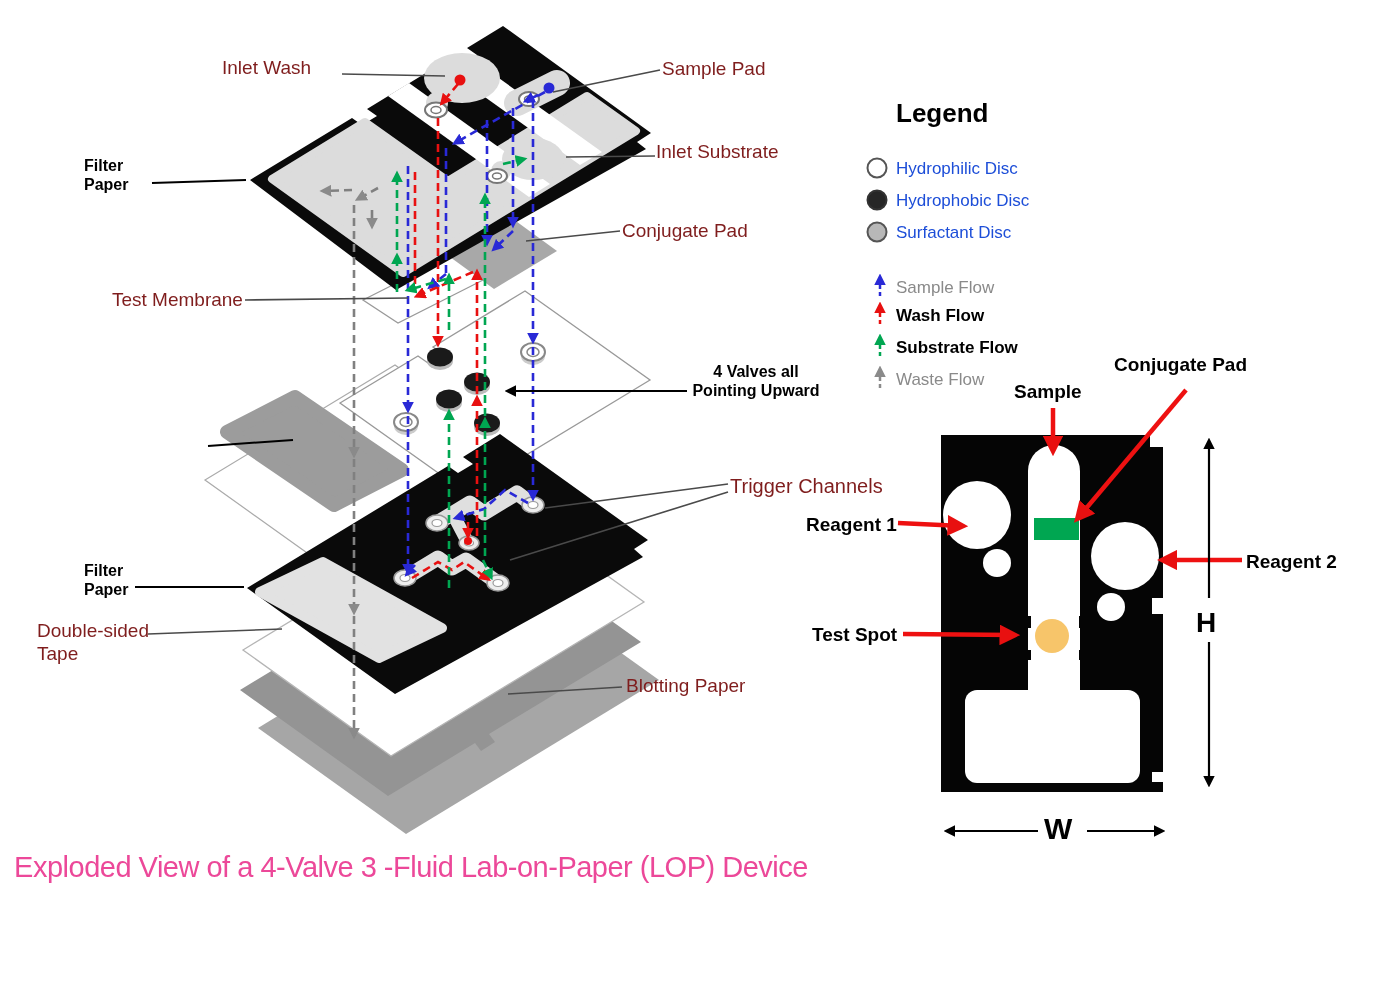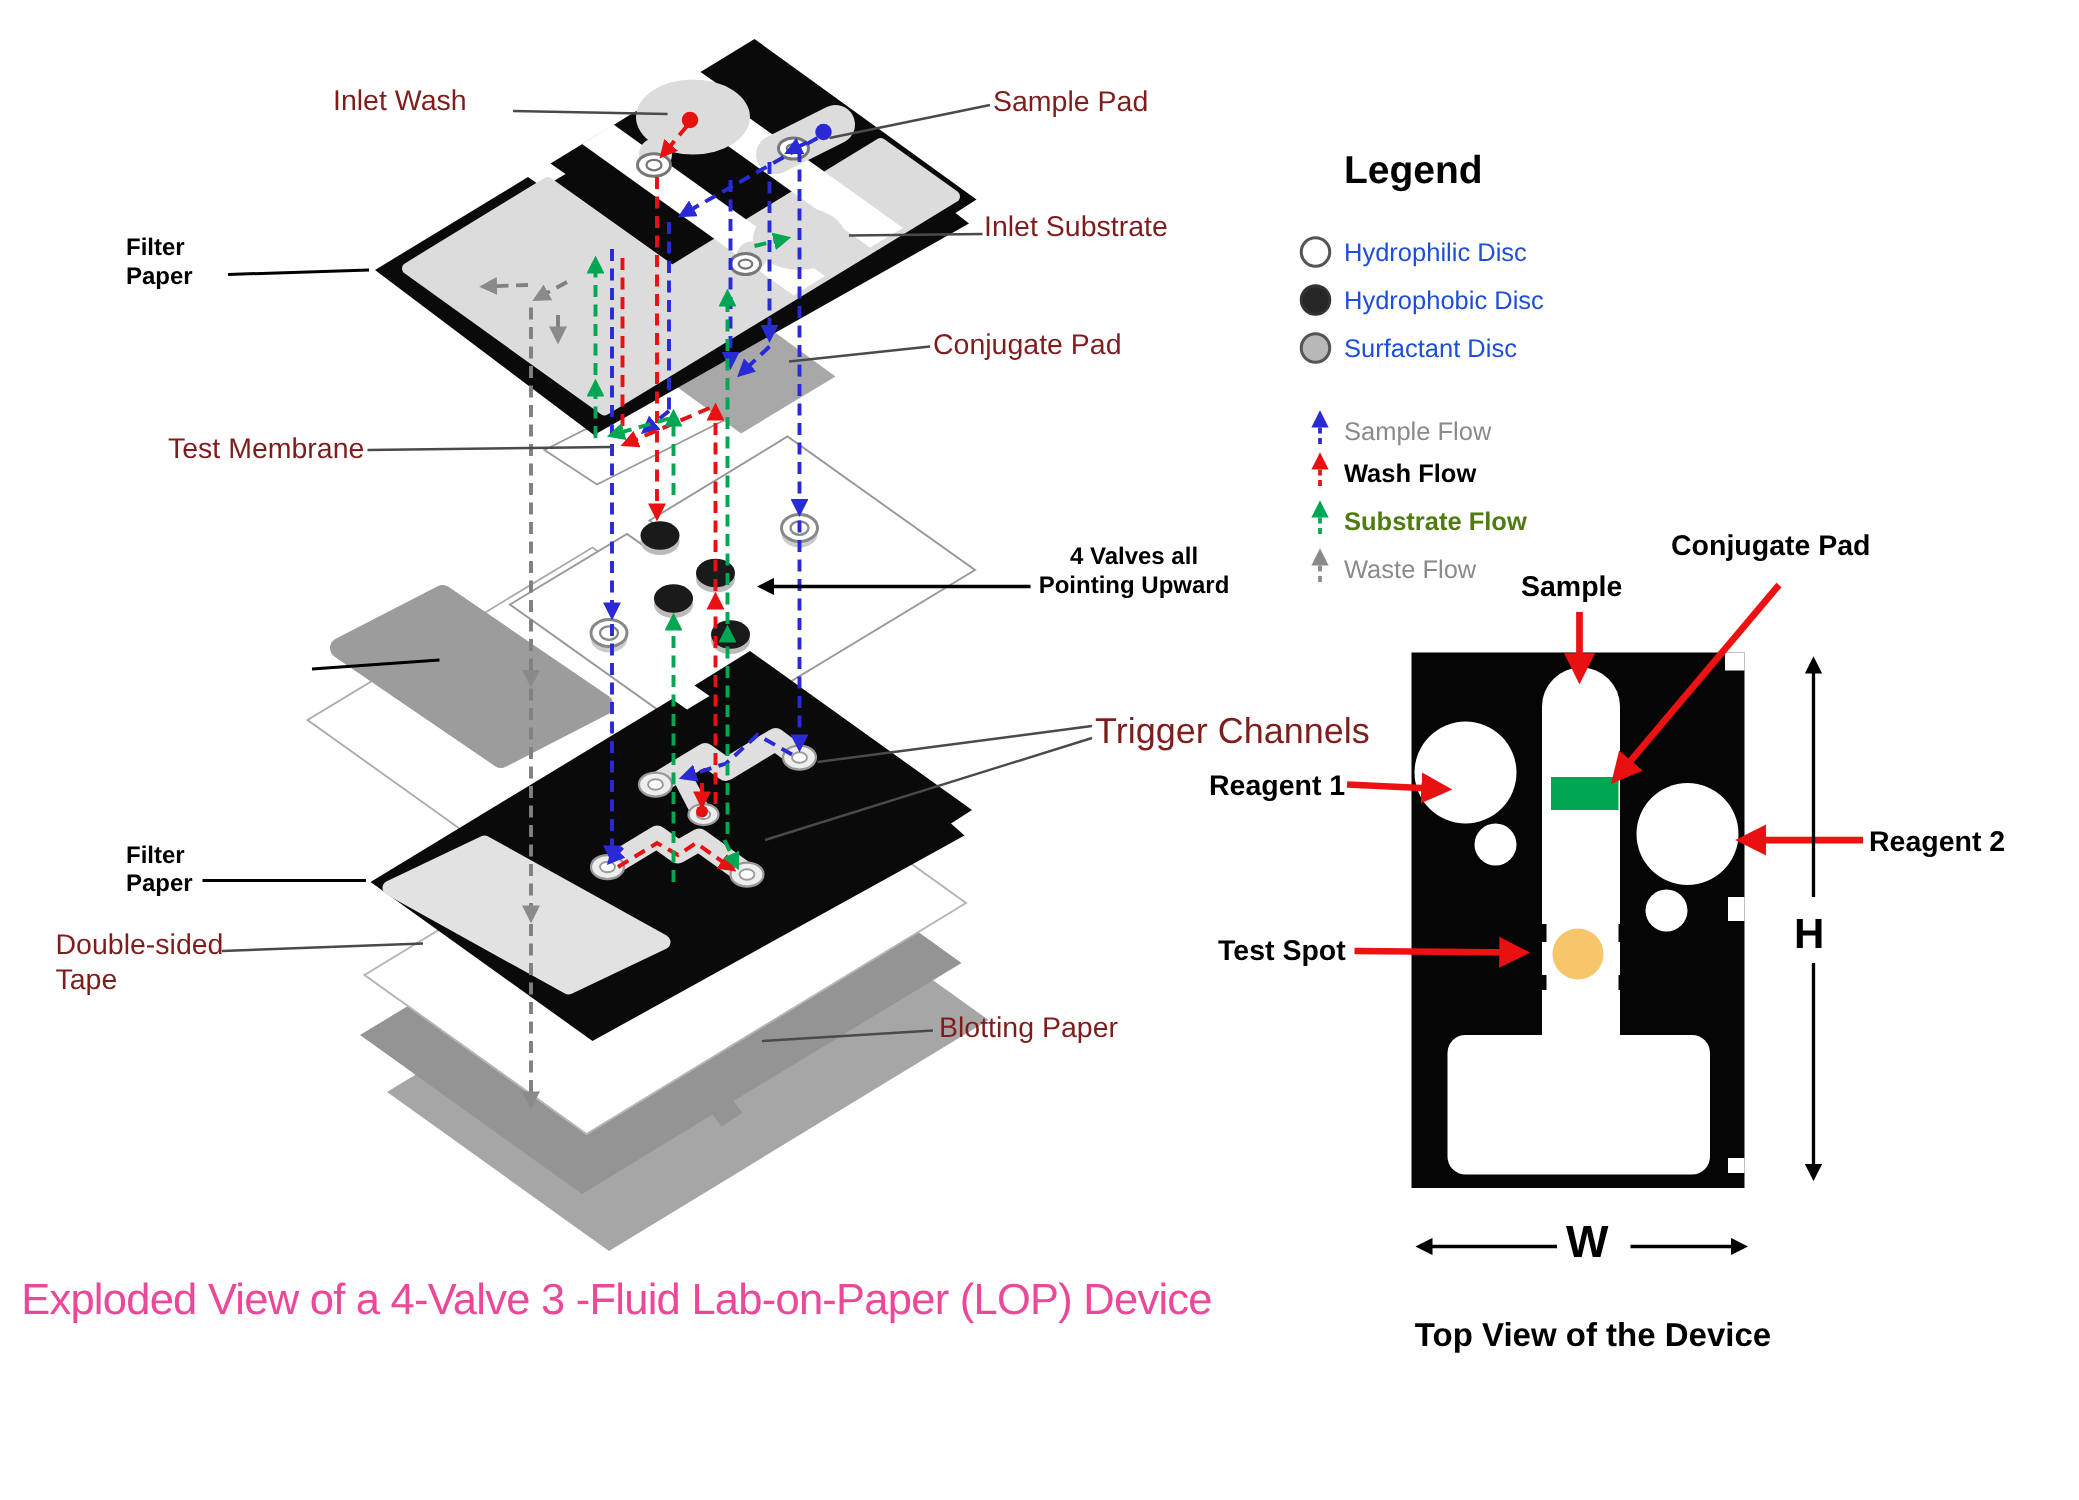--- a/index.html
+++ b/index.html
@@ -281,45 +281,44 @@
 <div class="lbl" style="left:222px;top:57px;">Inlet Wash</div>
 <div class="lbl" style="left:662px;top:58px;">Sample Pad</div>
 <div class="lbl" style="left:656px;top:141px;">Inlet Substrate</div>
 <div class="lbl" style="left:622px;top:220px;">Conjugate Pad</div>
 <div class="lbl bold wrap" style="left:84px;top:156px;width:56px;font-size:16px;">Filter Paper</div>
 <div class="lbl" style="left:112px;top:289px;">Test Membrane</div>
 <div class="lbl bold ctr" style="left:688px;top:362px;width:136px;font-size:16px;">
   <span class="line">4 Valves all</span>
   <span class="line">Pointing Upward</span>
 </div>
-<div class="lbl" style="left:730px;top:474px;font-size:24px;">Trigger Channels</div>
+<div class="lbl" style="left:730px;top:474px;font-size:20px;">Trigger Channels</div>
 <div class="lbl bold wrap" style="left:84px;top:561px;width:56px;font-size:16px;">Filter Paper</div>
 <div class="lbl" style="left:37px;top:620px;">
   <span class="line">Double-sided</span>
   <span class="line">Tape</span>
 </div>
 <div class="lbl" style="left:626px;top:675px;">Blotting Paper</div>
 
 <div id="title">
   <span class="line">Exploded View of a 4-Valve 3 -Fluid</span>
   <span class="line">Lab-on-Paper (LOP) Device</span>
 </div>
 
 <div id="legend-title">Legend</div>
 <div class="legrow" style="top:159px;">Hydrophilic Disc</div>
 <div class="legrow" style="top:191px;">Hydrophobic Disc</div>
 <div class="legrow" style="top:223px;">Surfactant Disc</div>
 <div class="legrow" style="top:278px;color:#8a8a8a;">Sample Flow</div>
 <div class="legrow" style="top:306px;color:#000;font-weight:bold;">Wash Flow</div>
-<div class="legrow" style="top:338px;color:#4d7c0f;font-weight:bold;">Substrate Flow</div>
+<div class="legrow" style="top:338px;color:#000000;font-weight:bold;">Substrate Flow</div>
 <div class="legrow" style="top:370px;color:#8a8a8a;">Waste Flow</div>
 
 <div class="lbl bold" style="left:1014px;top:381px;text-align:right;">Sample</div>
 <div class="lbl bold" style="left:1114px;top:354px;">Conjugate Pad</div>
 <div class="lbl bold" style="left:806px;top:514px;">Reagent 1</div>
 <div class="lbl bold" style="left:1246px;top:551px;">Reagent 2</div>
 <div class="lbl bold" style="left:812px;top:624px;">Test Spot</div>
 <div class="lbl bold" style="left:1196px;top:606px;font-size:28px;">H</div>
 <div class="lbl bold" style="left:1044px;top:811px;font-size:30px;">W</div>
 
-<div class="caption ctr" style="left:932px;top:877px;width:260px;font-size:22px;">Top View of the Device</div>
 
 </div>
 
 </body></html>

